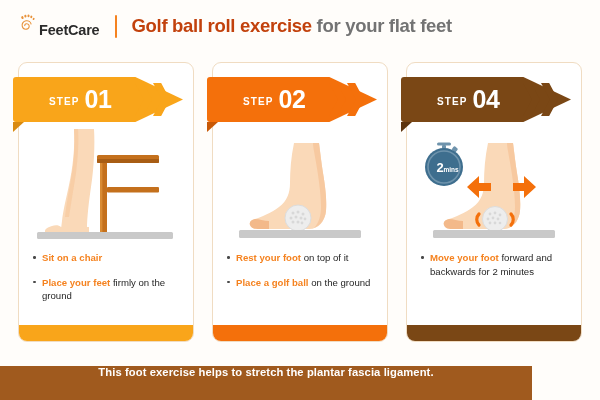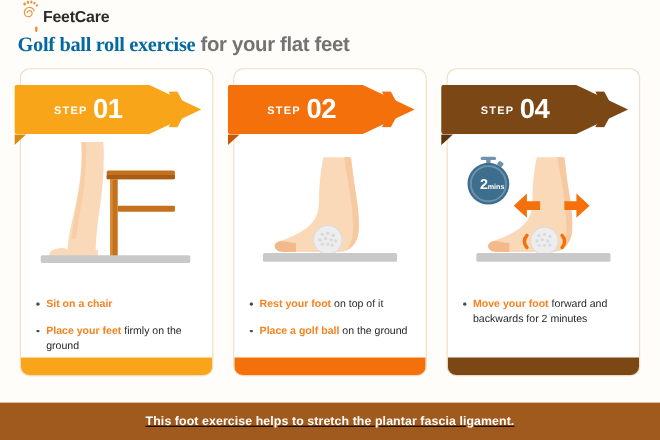--- a/index.html
+++ b/index.html
@@ -7,34 +7,34 @@
     width: 600px; height: 400px;
     font-family: "Liberation Sans", sans-serif;
     background: #FFFDFA;
     overflow: hidden;
   }
   #page { position: relative; width: 600px; height: 400px; background: #FFFDFA; }
 
   
   #header {
     position: absolute; left: 0; top: 0; width: 600px; height: 52px;
-    display: flex; align-items: flex-start; padding-left: 16px; flex-direction: column;
+    display: flex; align-items: center; padding-left: 16px;
   }
   #logo { display: flex; align-items: flex-end; gap: 1px; }
   #logo-mark { width: 22px; height: 24px; position: relative; }
   #logo-text {
     font-size: 14.5px; font-weight: bold; color: #2b2b2b;
     letter-spacing: -0.2px; line-height: 1; padding-bottom: 1px;
   }
   #divider {
     width: 2px; height: 23px; background: #F5821F;
     margin: 0 14px 0 16px; border-radius: 1px;
   }
   #title { font-size: 18.5px; font-weight: bold; letter-spacing: -0.3px; white-space: nowrap; }
-  #title .hl { color: #0369a1; font-family: Liberation Serif, serif; }
+  #title .hl { color: #c2410c; }
   #title .rest { color: #737373; }
 
   
   .card {
     position: absolute; top: 62px; width: 176px; height: 280px;
     background: #FFFFFF; border: 1px solid #F0DCC2;
     border-radius: 9px; overflow: visible;
   }
   #card-1 { left: 18px; }
   #card-2 { left: 212px; }
@@ -76,37 +76,37 @@
     -webkit-clip-path: polygon(0 0, 100% 0, 0 100%);
     clip-path: polygon(0 0, 100% 0, 0 100%);
   }
 
   
   .illo { position: absolute; left: 0; top: 66px; width: 174px; height: 120px; }
   .illo svg { display: block; width: 100%; height: 100%; }
 
   
   .bullets {
-    position: absolute; left: 0; top: 207px; width: 174px;
+    position: absolute; left: 0; top: 188px; width: 174px;
     padding: 0 14px; display: flex; flex-direction: column; gap: 11px; justify-content: center;
   }
   .bullet {
     position: relative; padding-left: 9px;
     font-size: 9.6px; line-height: 1.42; color: #262626;
   }
   .bullet::before {
     content: ""; position: absolute; left: 0; top: 5px;
     width: 2.6px; height: 2.6px; border-radius: 50%; background: #4a4a4a;
   }
   .bullet b { color: #F5821F; font-weight: bold; }
 
   
   #footer {
-    position: absolute; left: 0; bottom: 0; width: 600px; height: 34px;
-    background: #A05A1E; display: flex; align-items: center; justify-content: center; text-decoration: underline;
+    position: absolute; left: 0; bottom: 0; width: 532px; height: 34px;
+    background: #A05A1E; display: flex; align-items: flex-start; justify-content: center;
   }
   #footer-text { color: #FFFFFF; font-size: 11.2px; font-weight: bold; letter-spacing: 0.1px; }
 </style>
 </head>
 <body>
 
 <div id="page">
 
   <div id="header">
     <div id="logo">

